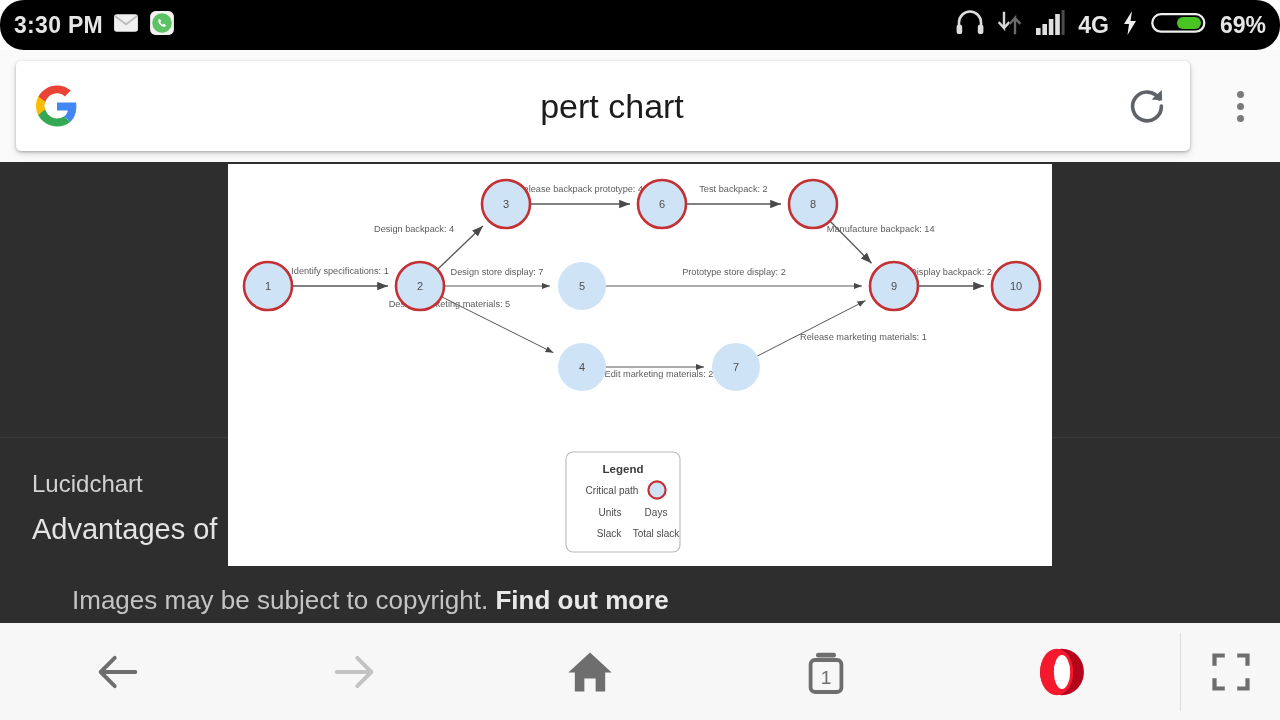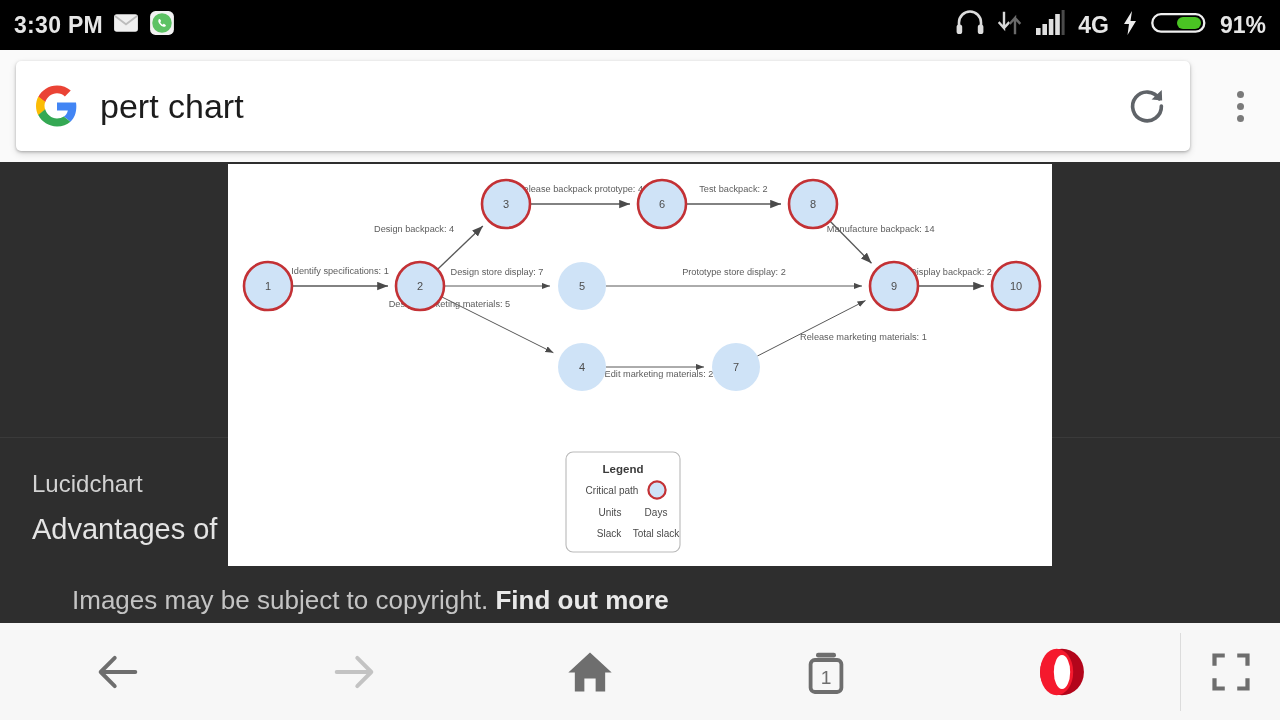--- a/index.html
+++ b/index.html
@@ -8,32 +8,33 @@
     background:#ffffff;
     font-family:"Liberation Sans", sans-serif;
     overflow:hidden;
   }
   .screen { position:relative; width:1280px; height:720px; }
 
   
   .status-bar {
     position:absolute; left:0; top:0; width:1280px; height:50px;
     background:#000000; display:flex; align-items:center;
-    padding:0 14px; color:#e8e8e8;
+    padding:0 14px; color:#e8e8e8;border-radius:24px;
   }
   .status-left { display:flex; align-items:center; gap:10px; }
   .status-time { font-size:23px; font-weight:bold; letter-spacing:0.3px; color:#e6e6e6; }
   .status-right { margin-left:auto; display:flex; align-items:center; gap:13px; }
   .battery-pct { font-size:23px; font-weight:bold; color:#e6e6e6; }
   .ic { display:block; }
 
   
   .omnibox-area {
     position:absolute; left:0; top:50px; width:1280px; height:112px;
     background:#fafafa;
+    text-align:center;
   }
   .omnibox {
     position:absolute; left:16px; top:11px; width:1174px; height:90px;
     background:#ffffff; border-radius:5px;
     box-shadow:0 1px 3px rgba(0,0,0,0.26), 0 3px 7px rgba(0,0,0,0.13);
     display:flex; align-items:center; padding:0 20px;
   }
   .g-logo { width:42px; height:42px; flex:none; margin-right:22px; }
   .omni-text {
     font-size:34px; color:#1c1c1c; white-space:nowrap;
@@ -147,21 +148,21 @@
         <svg width="16" height="26" viewBox="0 0 16 26">
           <path d="M10 1 L2 14 H7 L5.5 25 L14 11 H8.5 Z" fill="#ededed"></path>
         </svg>
       </span>
       <span class="ic">
         <svg width="56" height="26" viewBox="0 0 56 26">
           <rect x="1.3" y="4.2" width="52" height="17.5" rx="8.7" fill="none" stroke="#efefef" stroke-width="2.3"></rect>
           <rect x="26" y="7" width="24" height="12" rx="6" fill="#4ac423"></rect>
         </svg>
       </span>
-      <span class="battery-pct">91%</span>
+      <span class="battery-pct">69%</span>
     </div>
   </div>
 
   <div class="omnibox-area">
     <div class="omnibox">
       <span class="g-logo">
         <svg width="42" height="42" viewBox="0 0 48 48">
           <path fill="#EA4335" d="M24 9.5c3.5 0 6.6 1.2 9 3.6l6.7-6.7C35.6 2.6 30.2 .5 24 .5 14.6.5 6.5 5.9 2.6 13.7l7.9 6.1C12.4 14 17.7 9.5 24 9.5z"></path>
           <path fill="#4285F4" d="M46.1 24.6c0-1.6-.1-3.1-.4-4.6H24v9.1h12.4c-.5 2.9-2.2 5.3-4.6 7l7.6 5.9c4.4-4.1 6.7-10.2 6.7-17.4z"></path>
           <path fill="#FBBC05" d="M10.5 28.2c-.5-1.4-.8-2.9-.8-4.5s.3-3.1.8-4.5l-7.9-6.1C1 16.3 0 20 0 24s1 7.7 2.6 10.9l7.9-6.7z"></path>

